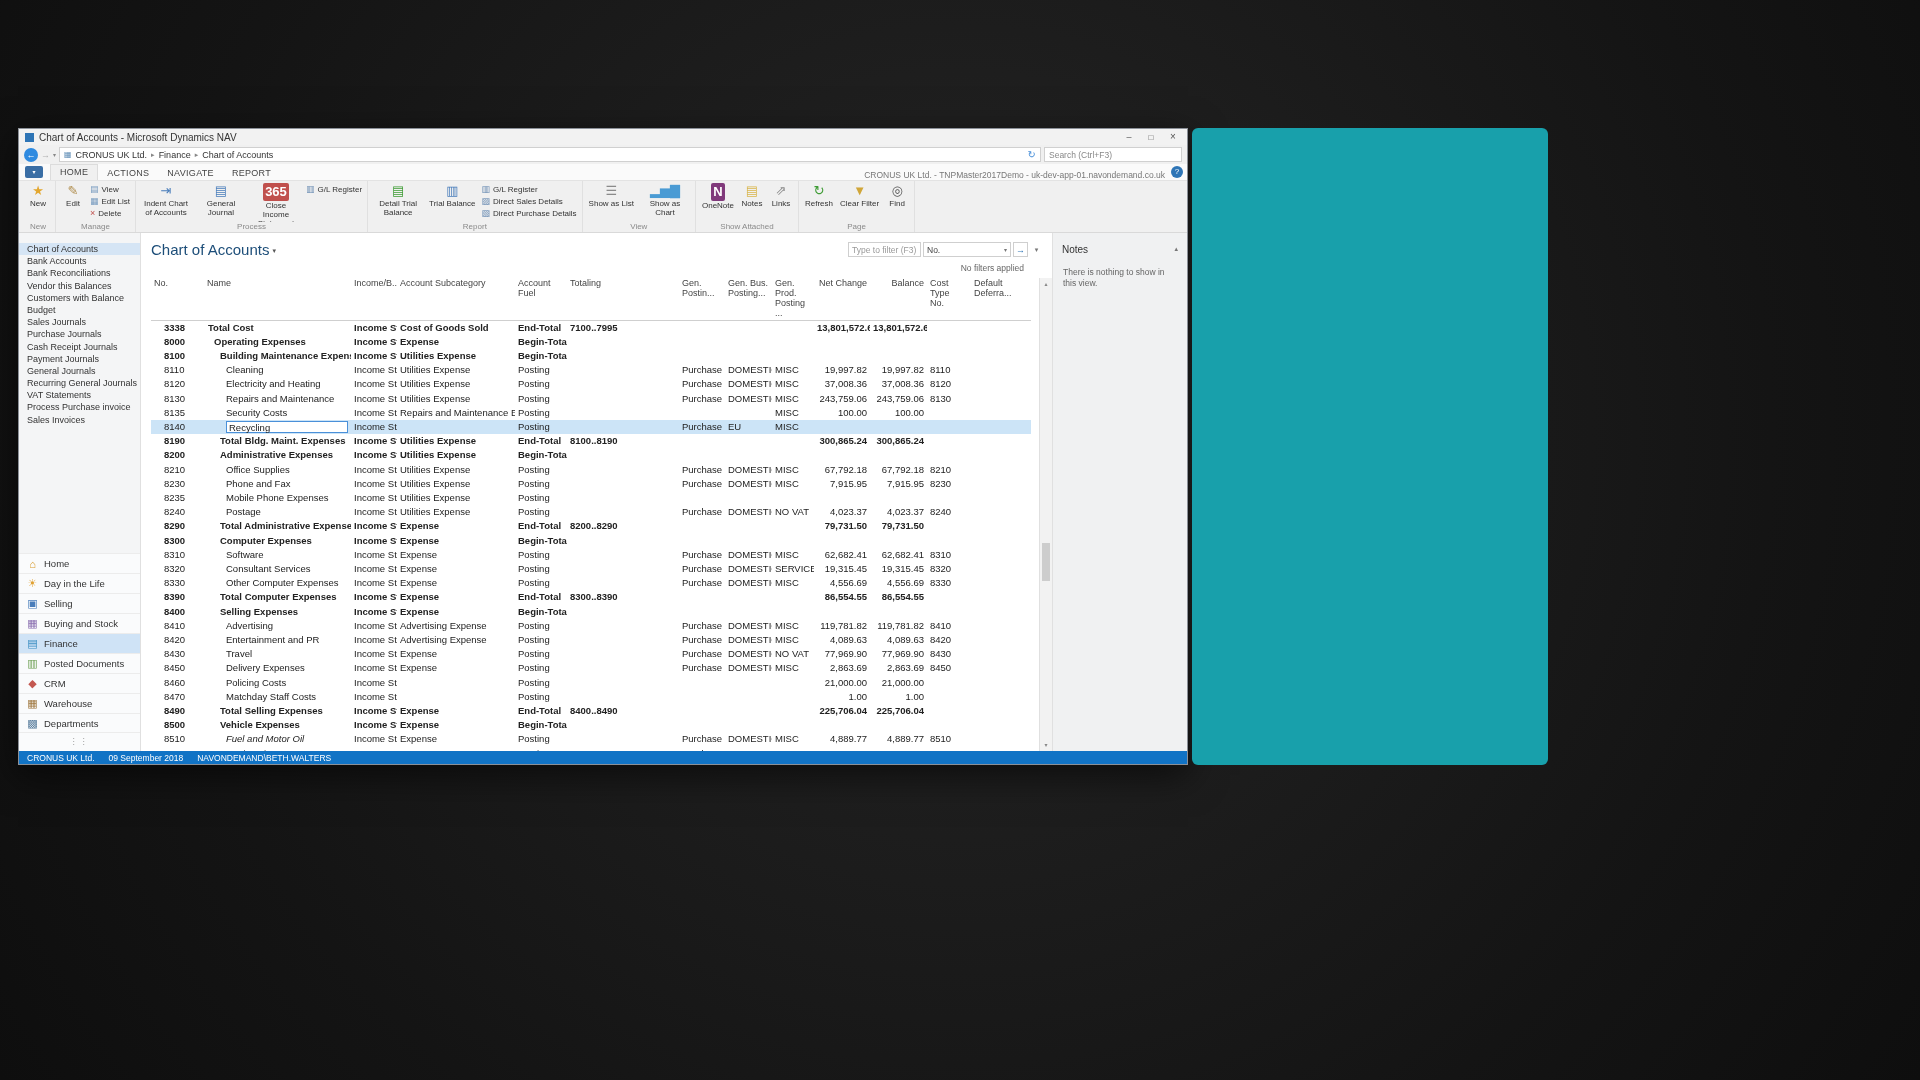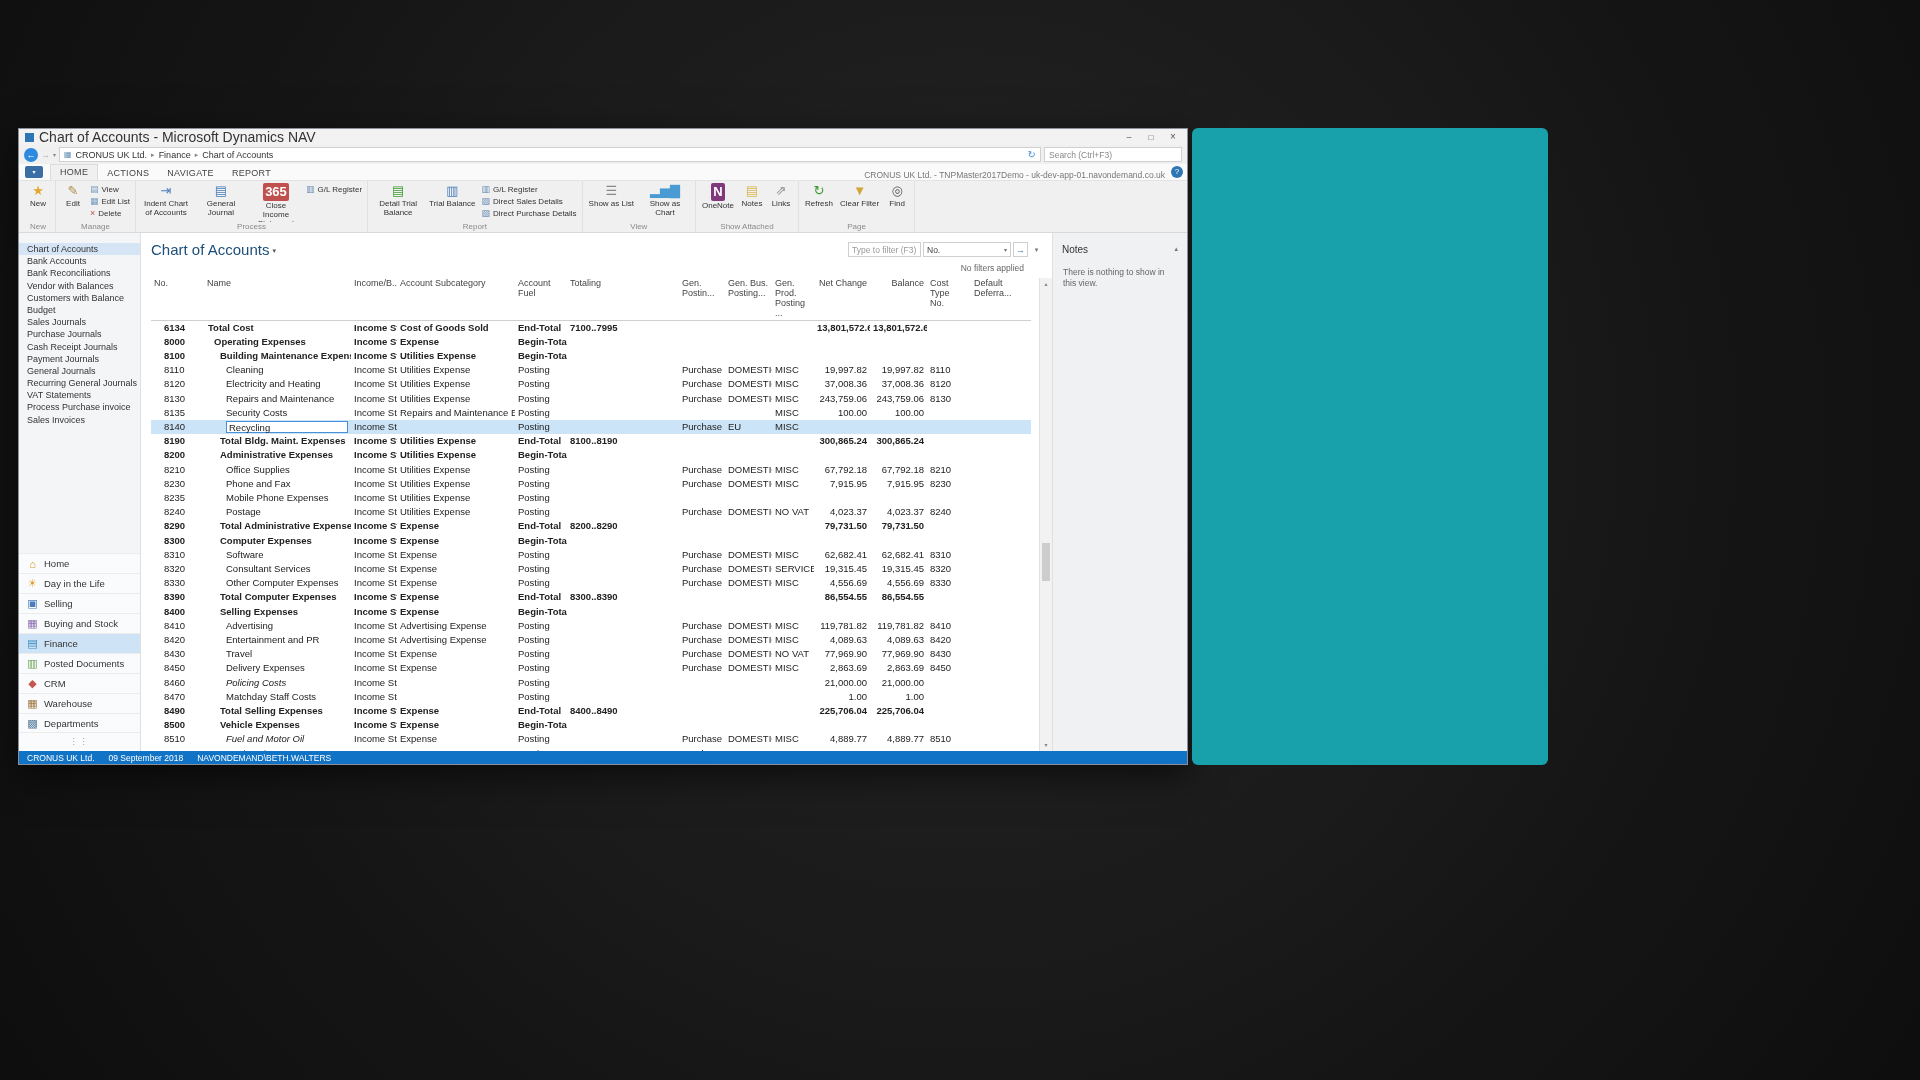--- a/index.html
+++ b/index.html
@@ -10,21 +10,21 @@
     -webkit-font-smoothing:antialiased;
   }
   .window{
     position:absolute;left:18px;top:128px;width:1170px;height:637px;
     background:#fff;border:1px solid #8b9098;box-shadow:0 10px 35px rgba(0,0,0,.6);
     box-sizing:border-box;
   }
   
   .titlebar{height:16px;background:#f2f2f2;display:flex;align-items:center;padding:0 3px;}
   .app-icon{width:9px;height:9px;background:#2e75b6;margin:0 5px 0 3px;flex:none;}
-  .title{font-size:14px;color:#333;white-space:nowrap;}
+  .title{font-size:10px;color:#333;white-space:nowrap;}
   .win-controls{margin-left:auto;display:flex;}
   .winbtn{width:22px;height:14px;line-height:14px;text-align:center;font-size:9px;color:#555;}
   .winbtn-min::before{content:"–";}
   .winbtn-max::before{content:"□";font-size:8px;}
   .winbtn-close::before{content:"×";font-size:10px;}
   
   .addressbar{height:19px;background:#f0f0f0;display:flex;align-items:center;padding:0 5px;gap:3px;}
   .nav-back{width:14px;height:14px;border-radius:50%;background:#2e8ae0;color:#fff;font-size:9px;line-height:14px;text-align:center;flex:none;}
   .nav-back::before{content:"←";}
   .nav-fwd{color:#b0b0b0;font-size:9px;flex:none;}
@@ -295,21 +295,21 @@
       </div>
     </div>
 
   <div class="content">
 
     <div class="sidebar">
       <div id="side-list">
           <div class="side-item selected">Chart of Accounts</div>
           <div class="side-item">Bank Accounts</div>
           <div class="side-item">Bank Reconciliations</div>
-          <div class="side-item">Vendor with Balances</div>
+          <div class="side-item">Vendor this Balances</div>
           <div class="side-item">Customers with Balance</div>
           <div class="side-item">Budget</div>
           <div class="side-item">Sales Journals</div>
           <div class="side-item">Purchase Journals</div>
           <div class="side-item">Cash Receipt Journals</div>
           <div class="side-item">Payment Journals</div>
           <div class="side-item">General Journals</div>
           <div class="side-item">Recurring General Journals</div>
           <div class="side-item">VAT Statements</div>
           <div class="side-item">Process Purchase invoice</div>
@@ -407,21 +407,21 @@
                 <th class="col-net num">Net Change</th>
                 <th class="col-bal num">Balance</th>
                 <th class="col-cost">Cost Type
 No.</th>
                 <th class="col-def">Default
 Deferra...</th>
               </tr>
             </thead>
             <tbody>
               <tr class="bold ">
-                <td class="col-no">6134</td>
+                <td class="col-no">3338</td>
                 <td class="col-name" style="padding-left: 4px; margin-top: 8px;">Total Cost</td>
                 <td class="col-ib">Income St...</td>
                 <td class="col-subcat">Cost of Goods Sold</td>
                 <td class="col-type">End-Total</td>
                 <td class="col-totaling">7100..7995</td>
                 <td class="col-gen"></td>
                 <td class="col-bus"></td>
                 <td class="col-prod"></td>
                 <td class="col-net num">13,801,572.65</td>
                 <td class="col-bal num">13,801,572.65</td>
@@ -785,21 +785,21 @@
                 <td class="col-gen">Purchase</td>
                 <td class="col-bus">DOMESTIC</td>
                 <td class="col-prod">MISC</td>
                 <td class="col-net num">2,863.69</td>
                 <td class="col-bal num">2,863.69</td>
                 <td class="col-cost">8450</td>
                 <td class="col-def"></td>
               </tr>
               <tr>
                 <td class="col-no">8460</td>
-                <td class="col-name" style="padding-left: 22px; font-style: italic;">Policing Costs</td>
+                <td class="col-name" style="padding-left: 22px;">Policing Costs</td>
                 <td class="col-ib">Income St...</td>
                 <td class="col-subcat"></td>
                 <td class="col-type">Posting</td>
                 <td class="col-totaling"></td>
                 <td class="col-gen"></td>
                 <td class="col-bus"></td>
                 <td class="col-prod"></td>
                 <td class="col-net num">21,000.00</td>
                 <td class="col-bal num">21,000.00</td>
                 <td class="col-cost"></td>

